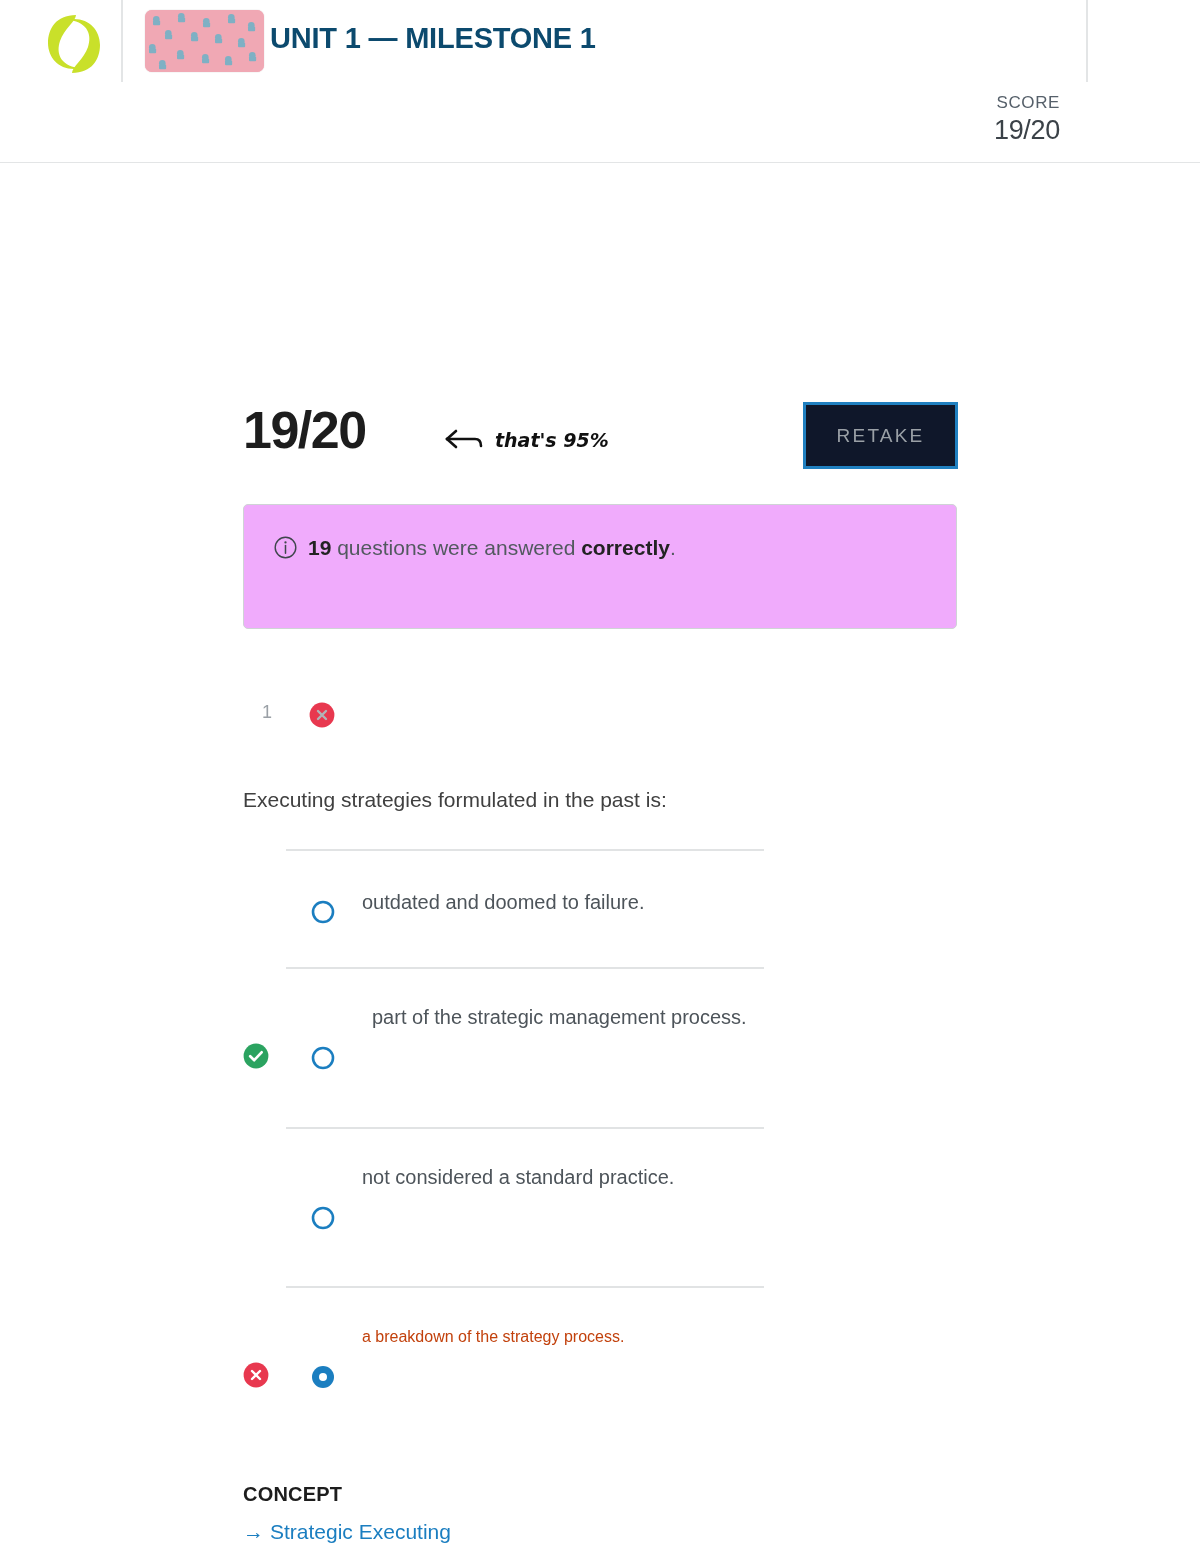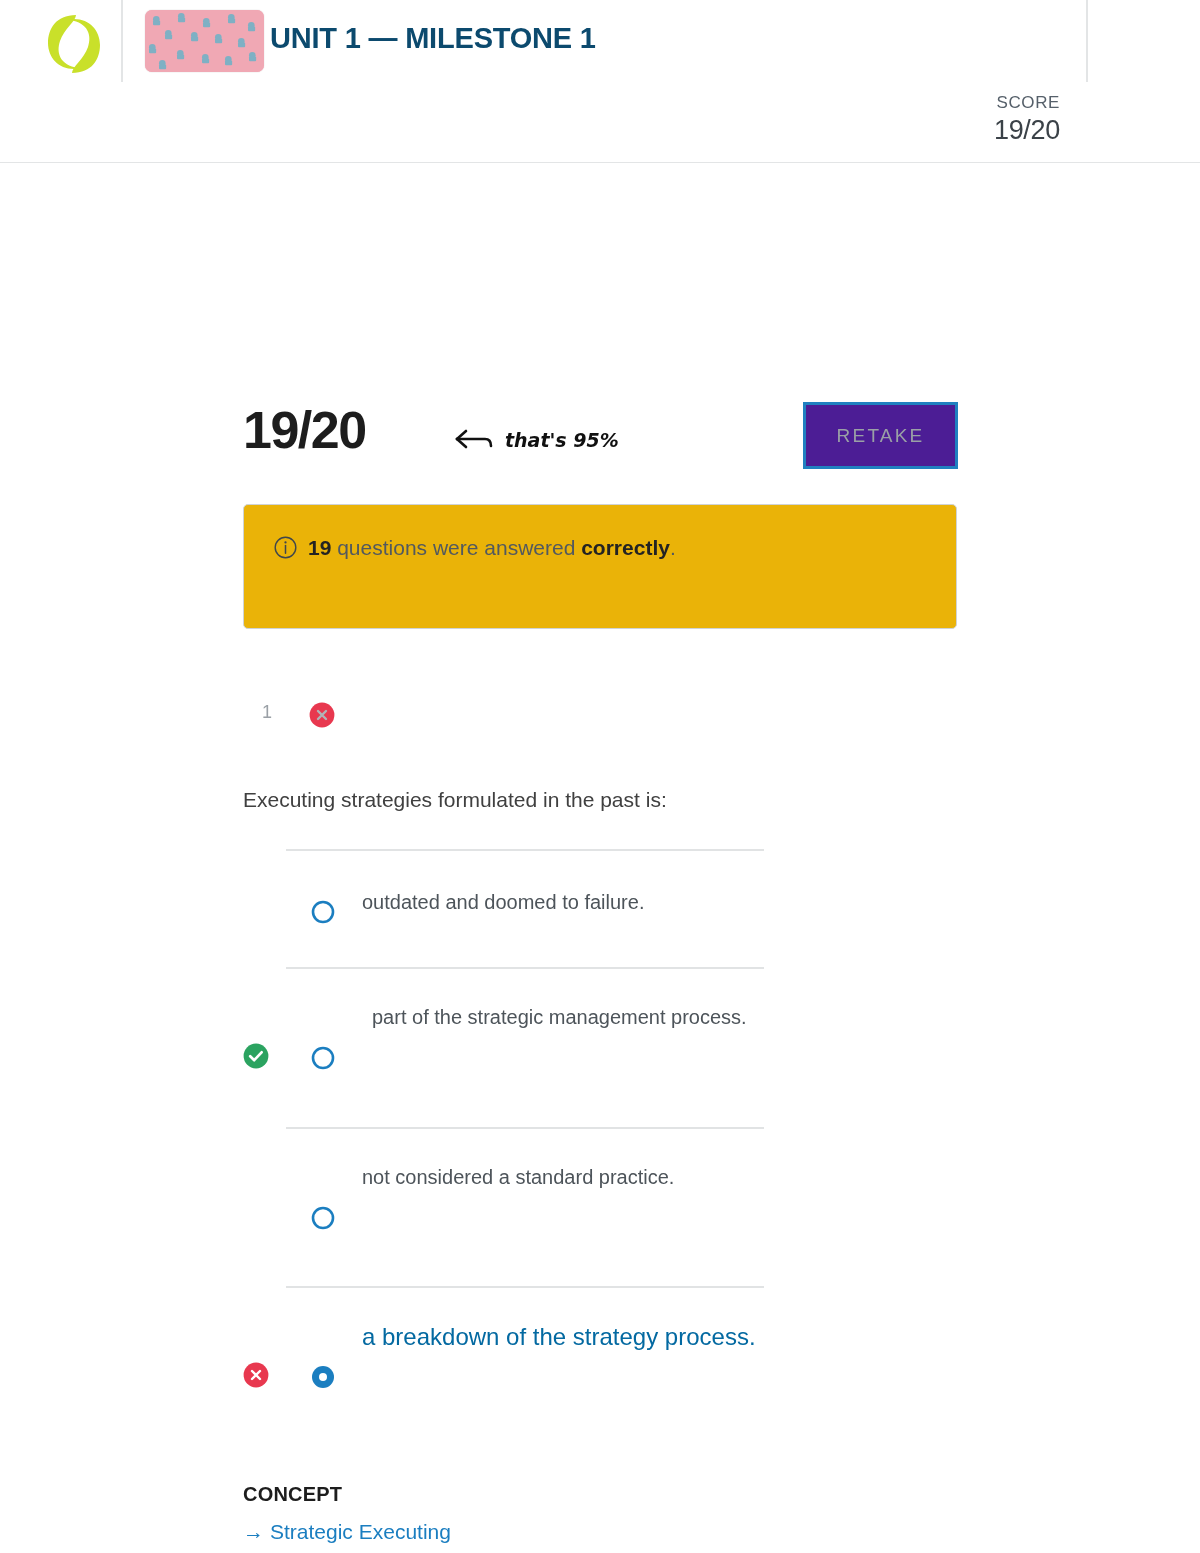--- a/index.html
+++ b/index.html
@@ -57,35 +57,35 @@
 
   .result-row {
     position: absolute; left: 243px; top: 238px; width: 720px; height: 70px;
   }
   .big-score {
     position: absolute; left: 0; top: 0;
     font-size: 52px; font-weight: bold; letter-spacing: -1.5px; color: #1d1d1d;
     line-height: 58px;
   }
   .handwritten {
-    position: absolute; left: 208px; top: 16px; width: 200px; height: 44px; text-align: right;
+    position: absolute; left: 198px; top: 16px; width: 200px; height: 44px; text-align: right;
   }
   .retake-btn {
     position: absolute; left: 803px; top: 239px;
     width: 155px; height: 67px;
-    border: 3px solid #2080c0; background: #4c1d95;
+    border: 3px solid #2080c0; background: #0f172a;
     color: #9aa0a6; font-size: 19px; letter-spacing: 2.2px;
     display: flex; align-items: center; justify-content: center;
     cursor: pointer; font-family: "Liberation Sans", sans-serif;
   }
 
   .info-box {
     position: absolute; left: 243px; top: 341px;
     width: 714px; height: 125px;
-    border: 1px solid #cfd3d6; border-radius: 5px; background: #eab308;
+    border: 1px solid #cfd3d6; border-radius: 5px; background: #f0abfc;
   }
   .info-icon {
     position: absolute; left: 30px; top: 31px; width: 23px; height: 23px;
   }
   .info-line1 {
     position: absolute; left: 64px; top: 29px;
     font-size: 21px; color: #52595f; line-height: 28px; white-space: nowrap;
   }
   .info-line2 {
     position: absolute; left: 64px; top: 69px;
@@ -300,21 +300,21 @@
             <circle cx="13" cy="13" r="12.4" fill="#e8384f"></circle>
             <path d="M9 9 L17 17 M17 9 L9 17" stroke="#ffffff" stroke-width="2.4" stroke-linecap="round"></path>
           </svg>
         </div>
         <div style="position:absolute;left:68px;top:79px;width:24px;height:24px;">
           <svg viewBox="0 0 24 24" width="24" height="24">
             <circle cx="12" cy="12" r="11" fill="#1b7ec0"></circle>
             <circle cx="12" cy="12" r="4" fill="#ffffff"></circle>
           </svg>
         </div>
-        <div style="position:absolute;left:119px;top:32px;width:400px;font-size:24px;color:#0369a1;line-height:37px;">a breakdown of the strategy process.</div>
+        <div style="position:absolute;left:119px;top:32px;width:400px;font-size:16px;color:#c2410c;line-height:37px;">a breakdown of the strategy process.</div>
       </div>
 
     </div>
 
     <div class="concept-label">CONCEPT</div>
     <a class="concept-link" href="#"><span class="arrow">→</span><span>Strategic Executing</span></a>
 
   </div>
 </div>
 

